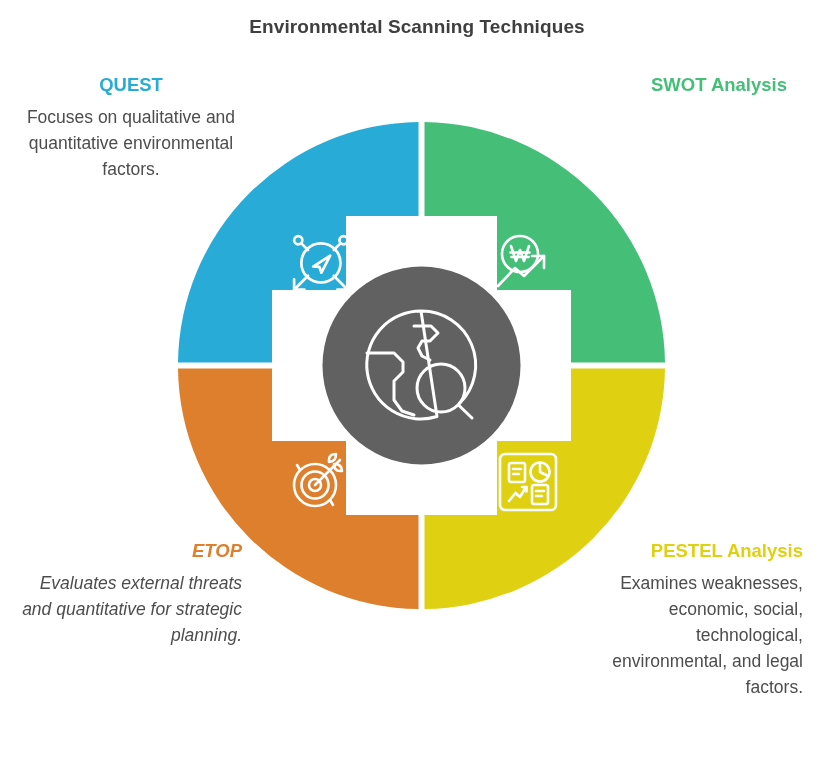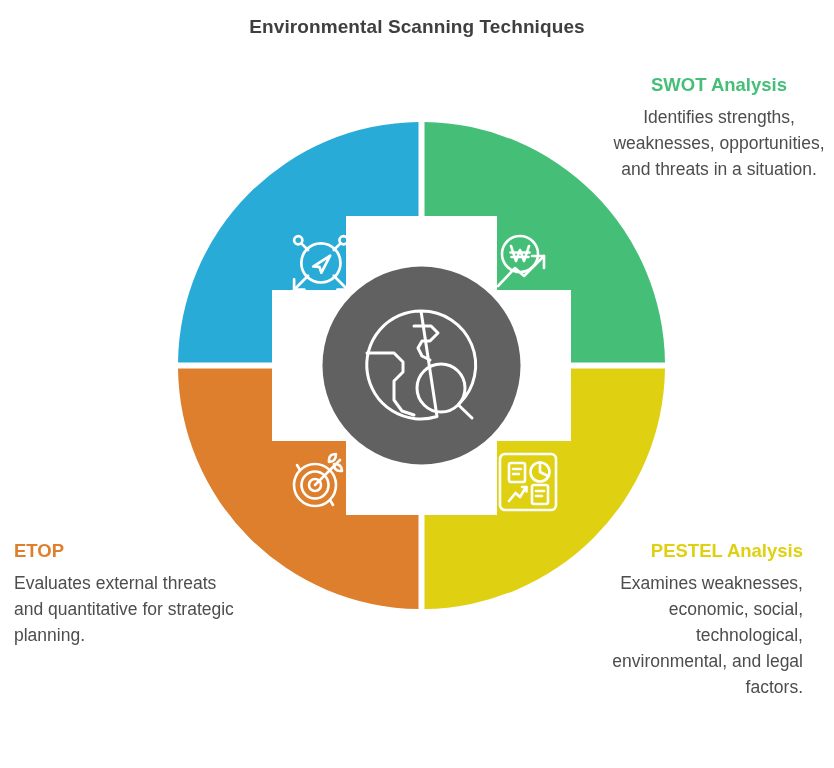--- a/index.html
+++ b/index.html
@@ -67,21 +67,22 @@
   #callout-swot {
     left: 610px;
     top: 74px;
     width: 218px;
     text-align: center;
   }
   #callout-etop {
     left: 14px;
     top: 540px;
     width: 228px;
-    text-align: left;
+    text-align: right;
+    font-style: italic;
   }
   #callout-pestel {
     left: 579px;
     top: 540px;
     width: 224px;
     text-align: right;
   }
 </style>
 </head>
 <body>
@@ -189,25 +190,26 @@
         <path d="M 3 45 L 30 45 L 39 54 L 39 64 L 30 73 L 30 92 L 38 103 L 50 107"></path>
         <path d="M 50 18 L 67 18 L 74 25 L 66 33 L 58 33 L 54 40 L 58 48 L 66 52"></path>
         <circle cx="77" cy="80" r="24"></circle>
         <path d="M 94.5 97 L 108 110"></path>
       </g>
     </g>
   </svg>
 </div>
 
 <div class="callout" id="callout-quest">
+  <div class="heading" style="color:#29abd8">QUEST</div>
+  <div class="body">Focuses on qualitative and quantitative environmental factors.</div>
 </div>
 
 <div class="callout" id="callout-swot">
   <div class="heading" style="color:#45bf78">SWOT Analysis</div>
-  <div class="body">Identifies strengths, weaknesses, opportunities, and threats in a situation.</div>
 </div>
 
 <div class="callout" id="callout-etop">
   <div class="heading" style="color:#dd7f2c">ETOP</div>
   <div class="body">Evaluates external threats and quantitative for strategic planning.</div>
 </div>
 
 <div class="callout" id="callout-pestel">
   <div class="heading" style="color:#dfd112">PESTEL Analysis</div>
   <div class="body">Examines weaknesses, economic, social, technological, environmental, and legal factors.</div>

